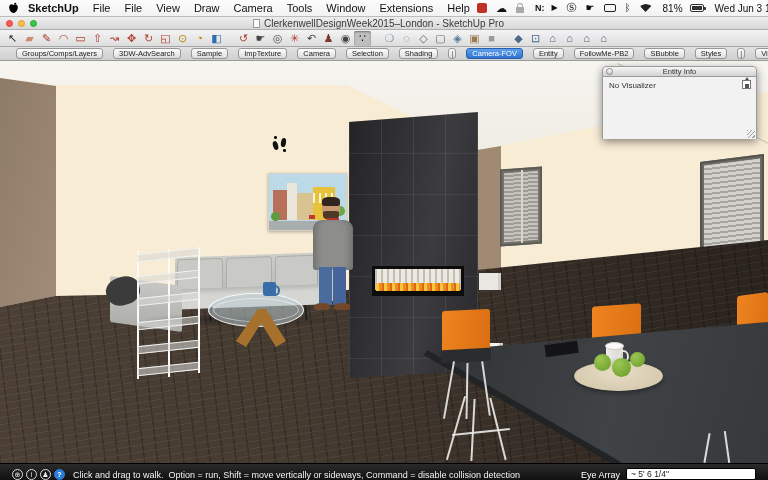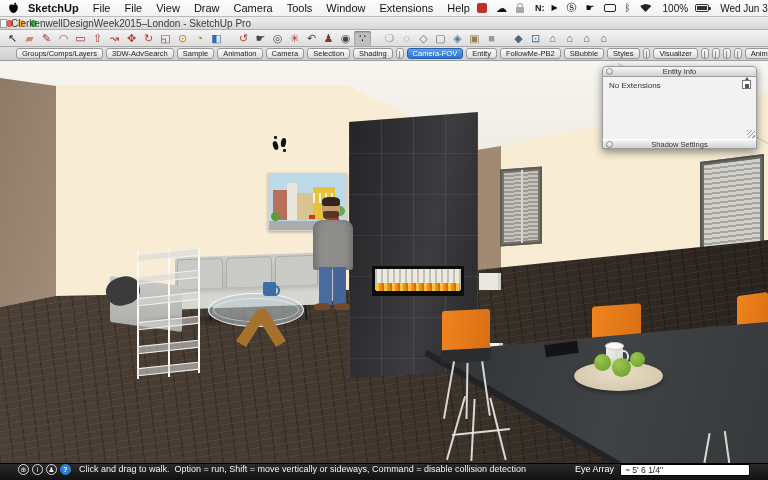--- a/index.html
+++ b/index.html
@@ -35,38 +35,38 @@
   [data-name="cloud-icon"] .g{font-size:11px;}
 
   
   .titlebar{position:absolute;left:0;top:17px;width:768px;height:13px;
     background:linear-gradient(#eeeeee,#d8d8d8);border-bottom:1px solid #aeaeae;
     display:flex;align-items:center;padding:0 6px;}
   .tlight{width:7px;height:7px;border-radius:50%;margin-right:5px;}
   .tl-close{background:#fc5753;border:1px solid #df3e38;}
   .tl-min{background:#fdbc40;border:1px solid #de9f34;}
   .tl-zoom{background:#33c748;border:1px solid #27aa35;}
-  .wtitle{position:absolute;left:0;right:11px;text-align:left;font-size:10px;color:#3a3a3a;pointer-events:none;}
+  .wtitle{position:absolute;left:0;right:11px;text-align:center;font-size:10px;color:#3a3a3a;pointer-events:none;}
   .doc-icon{display:inline-block;width:7px;height:9px;background:#fcfcfc;border:1px solid #999;margin-right:4px;vertical-align:-1px;}
 
   
   .toolbar{position:absolute;left:0;top:30px;width:768px;height:17px;
     background:linear-gradient(#f4f4f4,#dddddd);border-bottom:1px solid #a8a8a8;
     display:flex;align-items:center;padding:0 4px;}
   .tool{width:17px;height:15px;border:none;background:transparent;padding:0;margin:0;
     display:flex;align-items:center;justify-content:center;border-radius:2px;}
   .tool.gap{margin-left:10px;}
   .tool.active{background:#bfbfbf;box-shadow:inset 0 1px 2px rgba(0,0,0,.4);}
   .tool .tg{font-size:11px;line-height:1;color:var(--c,#333);}
 
   
   .plugbar{position:absolute;left:0;top:47px;width:768px;height:14px;
     background:linear-gradient(#e2e2e2,#cfcfcf);border-bottom:1px solid #9a9a9a;
     display:flex;align-items:center;padding:0 0 0 16px;}
-  .pbtn{height:11px;margin-right:3px;padding:0 5px;font-size:7.5px;line-height:9px;color:#222;
+  .pbtn{height:11px;margin-right:10px;padding:0 5px;font-size:7.5px;line-height:9px;color:#222;
     font-family:"Liberation Sans",sans-serif;
     background:linear-gradient(#fdfdfd,#dcdcdc);border:1px solid #979797;border-radius:3px;white-space:nowrap;}
   .pbtn.divider{padding:0 2px;color:#555;}
   .pbtn.active{background:linear-gradient(#5fa0ee,#2f72cf);border-color:#2a5fae;color:#fff;}
 
   
   #vp{position:absolute;left:0;top:61px;width:768px;height:402px;background:#f8ecd5;overflow:hidden;}
   #vp .abs{position:absolute;}
   .ceiling{left:0;top:0;width:768px;height:95px;background:linear-gradient(#f7f5f0,#efece3);
     clip-path:polygon(0 0,768px 0,768px 31px,480px 89px,347px 24px,55px 24px,0 17px);}
@@ -212,21 +212,21 @@
   .noselect{position:absolute;left:6px;top:4px;font-size:8px;color:#333;}
   .details-icon{position:absolute;right:5px;top:3px;width:9px;height:9px;border:1px solid #777;background:#fff;}
   .details-icon::before{content:"";position:absolute;left:2px;top:3px;width:4px;height:4px;background:#555;}
   .details-icon::after{content:"";position:absolute;left:2px;top:-4px;border-left:2px solid transparent;border-right:2px solid transparent;border-bottom:3px solid #555;}
   .resize-handle{position:absolute;right:1px;bottom:1px;width:8px;height:8px;
     background:repeating-linear-gradient(135deg,#999 0 1px,transparent 1px 3px);}
 
   
   .statusbar{position:absolute;left:0;top:463px;width:768px;height:17px;
     background:linear-gradient(#2a2a2a,#111);border-top:1px solid #000;
-    display:flex;align-items:flex-start;padding:0 18px;color:#eee;font-size:9px;}
+    display:flex;align-items:flex-end;padding:0 12px;color:#eee;font-size:9px;}
   .sbtn{width:11px;height:11px;border-radius:50%;border:1px solid #dcdcdc;margin-right:3px;
     display:flex;align-items:center;justify-content:center;font-size:7px;color:#eee;line-height:1;}
   .sbtn.accent{background:#2e7cd6;border-color:#2e7cd6;color:#fff;font-weight:bold;}
   .hint{margin-left:5px;white-space:pre;color:#f2f2f2;}
   .eye-label{margin-left:auto;color:#fff;margin-right:6px;white-space:nowrap;}
   .eye-field{width:130px;height:12px;background:#fff;border:1px solid #000;border-radius:2px;
     color:#222;font-size:8.5px;line-height:11px;padding:0 4px;white-space:nowrap;}
 </style>
 </head>
 <body>
@@ -290,21 +290,21 @@
         <span class="mstat" data-name="bluetooth-icon">
           <span class="g">ᛒ</span>
           <span class="t"></span>
         </span>
         <span class="mstat" data-name="wifi-icon">
           <span class="g"></span>
           <span class="t"></span>
         </span>
         <span class="mstat" data-name="battery-percent">
           <span class="g"></span>
-          <span class="t">100%</span>
+          <span class="t">81%</span>
         </span>
         <span class="mstat" data-name="battery-icon">
           <span class="g"></span>
           <span class="t"></span>
         </span>
         <span class="mstat" data-name="menubar-clock">
           <span class="g"></span>
           <span class="t">Wed Jun 3  10:27 AM</span>
         </span>
       </span>
@@ -421,21 +421,21 @@
       <button class="tool" data-name="left-view" style="--c: #4a6a8a;">
         <span class="tg">⌂</span>
       </button>
     </div>
 
   <div class="plugbar" data-name="plugin-toolbar">
 
   <button class="pbtn" data-name="toolbar-groups-comps-layers">Groups/Comps/Layers</button>
       <button class="pbtn" data-name="toolbar-3dw-advsearch">3DW-AdvSearch</button>
       <button class="pbtn" data-name="toolbar-sample">Sample</button>
-      <button class="pbtn" data-name="toolbar-manipulate">Animation</button>
+      <button class="pbtn" data-name="toolbar-manipulate">ImpTexture</button>
       <button class="pbtn" data-name="toolbar-soften">Camera</button>
       <button class="pbtn" data-name="toolbar-imptexture">Selection</button>
       <button class="pbtn" data-name="toolbar-shading">Shading</button>
       <button class="pbtn divider" data-name="toolbar-divider">|</button>
       <button class="pbtn active" data-name="toolbar-camera-fov">Camera-FOV</button>
       <button class="pbtn" data-name="toolbar-array">Entity</button>
       <button class="pbtn" data-name="toolbar-followme-pb2">FollowMe-PB2</button>
       <button class="pbtn" data-name="toolbar-sbubble">SBubble</button>
       <button class="pbtn" data-name="toolbar-styles">Styles</button>
       <button class="pbtn divider" data-name="toolbar-divider">|</button>
@@ -542,27 +542,23 @@
         <i class="fp-db"></i>
     </div>
   </div>
 
   <div class="panel" data-name="inspector-panel">
     <div class="panel-header" data-name="entity-info-header">
       <span class="pcircle" data-name="panel-close-icon"></span>
       <span class="panel-title" data-name="entity-info-title">Entity Info</span>
     </div>
     <div class="panel-body" data-name="entity-info-body">
-      <span class="noselect" data-name="entity-info-status">No Extensions</span>
+      <span class="noselect" data-name="entity-info-status">No Visualizer</span>
       <span class="details-icon" data-name="details-toggle-icon"></span>
       <span class="resize-handle" data-name="resize-handle"></span>
-    </div>
-    <div class="panel-bar" data-name="shadow-settings-header">
-      <span class="pcircle" data-name="panel-close-icon"></span>
-      <span class="panel-title" data-name="shadow-settings-title">Shadow Settings</span>
     </div>
   </div>
 
   <div class="statusbar" data-name="status-bar">
     <span data-name="statusbar-icons" style="display:flex">
 
     <span class="sbtn" data-name="geolocation-icon">⊕</span>
         <span class="sbtn" data-name="model-info-icon">i</span>
         <span class="sbtn" data-name="user-account-icon">♟</span>
         <span class="sbtn accent" data-name="help-icon">?</span>

